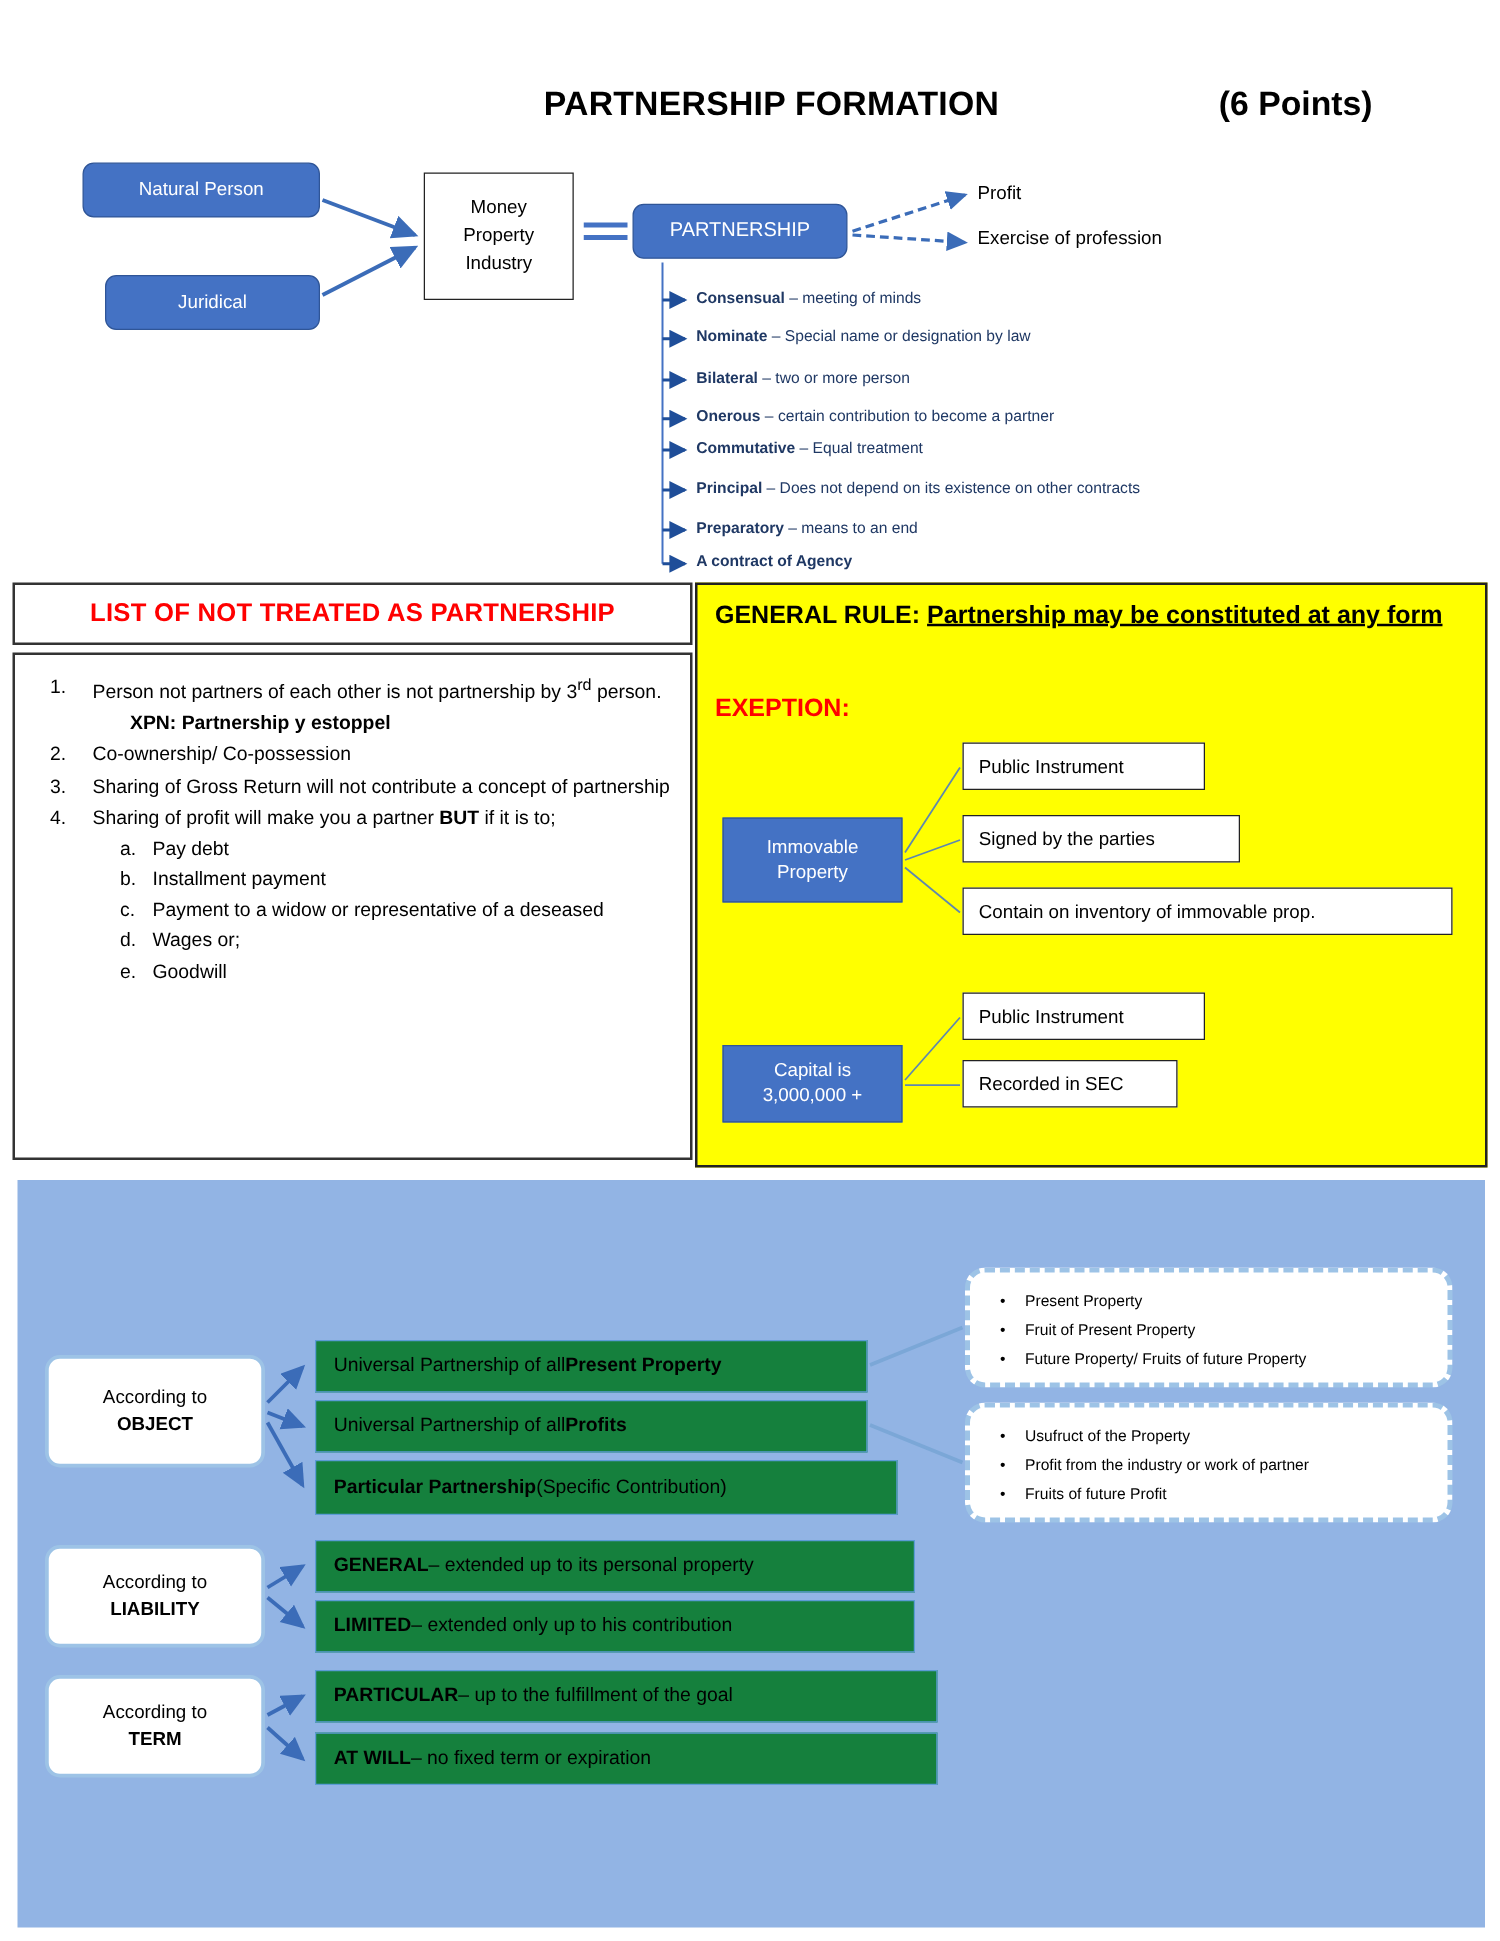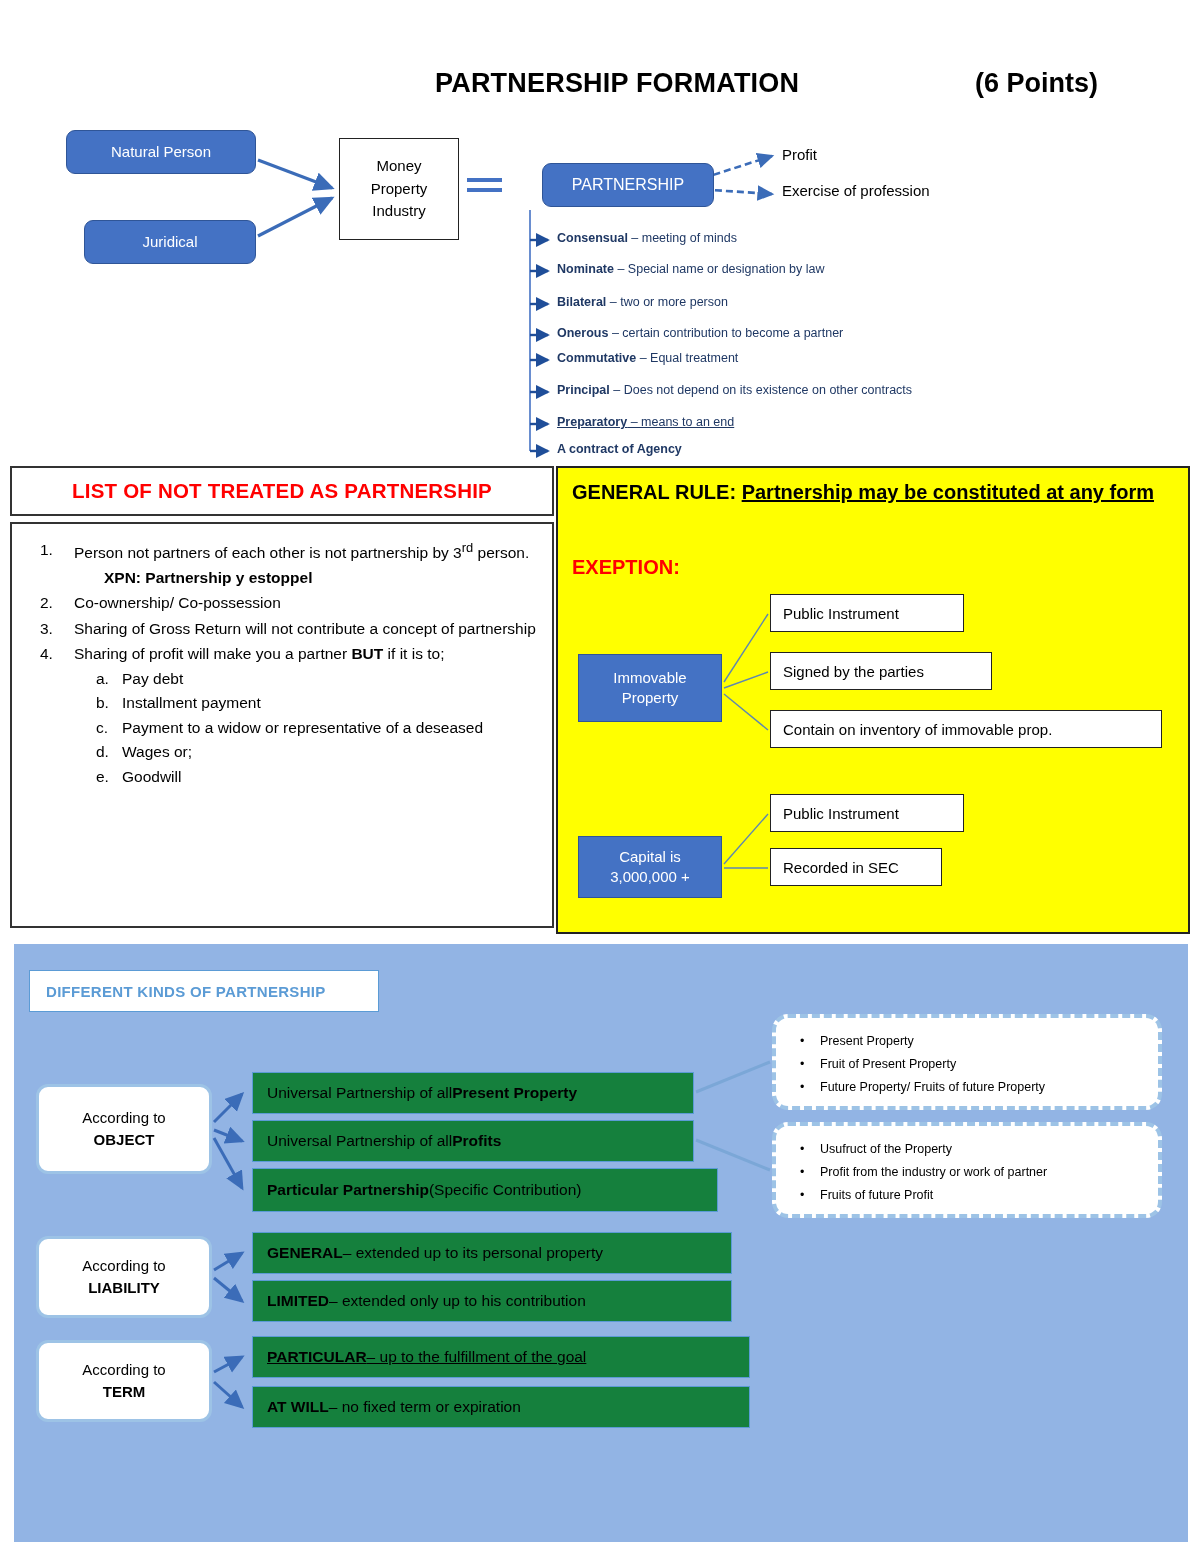--- a/index.html
+++ b/index.html
@@ -26,21 +26,21 @@
 
   
   #top-diagram { top:118px; left:14px; width:1200px; height:345px; }
   .blue-pill {
     position:absolute; background:#4472C4; border:1.5px solid #2F5597;
     border-radius:9px; color:#fff; display:flex; align-items:center;
     justify-content:center; font-size:15px; text-align:center; line-height:1.15;
   }
   #box-natural { left:52px; top:12px; width:190px; height:44px; }
   #box-juridical { left:70px; top:102px; width:172px; height:44px; }
-  #box-partnership { left:492px; top:45px; width:172px; height:44px; font-size:16px;margin-left:36px; }
+  #box-partnership { left:492px; top:45px; width:172px; height:44px; font-size:16px; }
 
   #box-mpi {
     position:absolute; left:325px; top:20px; width:120px; height:102px;
     border:1.5px solid #222; background:#fff;
     display:flex; flex-direction:column; align-items:center; justify-content:center;
     font-size:15px; line-height:1.5;
   }
 
   #svg-top { position:absolute; left:0; top:0; width:1200px; height:345px; }
 
@@ -139,21 +139,21 @@
   .kind-box {
     position:absolute; background:#15803d; border:1.5px solid #5B9BD5;
     display:flex; align-items:center; padding-left:14px;
     font-size:15.5px; white-space:nowrap;
   }
   #k1 { left:238px; top:128px; width:442px; height:42px; }
   #k2 { left:238px; top:176px; width:442px; height:42px; }
   #k3 { left:238px; top:224px; width:466px; height:44px; }
   #k4 { left:238px; top:288px; width:480px; height:42px; }
   #k5 { left:238px; top:336px; width:480px; height:42px; }
-  #k6 { left:238px; top:392px; width:498px; height:42px;text-decoration:underline; }
+  #k6 { left:238px; top:392px; width:498px; height:42px; }
   #k7 { left:238px; top:442px; width:498px; height:42px; }
 
   .callout {
     position:absolute; background:#fff; border:4px dashed #9DC3E6;
     border-radius:16px; padding:12px 10px 10px 18px;
   }
   #co1 { left:758px; top:70px; width:390px; height:96px; }
   #co2 { left:758px; top:178px; width:390px; height:96px; }
   .callout ul { margin:0; padding:0; list-style:none; }
   .callout li {
@@ -229,21 +229,21 @@
   <div class="out-label" id="lbl-profit">Profit</div>
   <div class="out-label" id="lbl-exercise">Exercise of profession</div>
 
   <div id="characteristics-list">
       <div class="char-item" style="top: 114px;"><b>Consensual</b><span> – meeting of minds</span></div>
       <div class="char-item" style="top: 145px;"><b>Nominate</b><span> – Special name or designation by law</span></div>
       <div class="char-item" style="top: 178px;"><b>Bilateral</b><span> – two or more person</span></div>
       <div class="char-item" style="top: 209px;"><b>Onerous</b><span> – certain contribution to become a partner</span></div>
       <div class="char-item" style="top: 234px;"><b>Commutative</b><span> – Equal treatment</span></div>
       <div class="char-item" style="top: 266px;"><b>Principal</b><span> – Does not depend on its existence on other contracts</span></div>
-      <div class="char-item" style="top: 298px; text-decoration: underline;"><b>Preparatory</b><span> – means to an end</span></div>
+      <div class="char-item" style="top: 298px;"><b>Preparatory</b><span> – means to an end</span></div>
       <div class="char-item" style="top: 325px;"><b>A contract of Agency</b></div>
     </div>
 </div>
 
 <div class="abs" id="panel-left">
   <div id="left-head">
     <span id="left-head-text">LIST OF NOT TREATED AS PARTNERSHIP</span>
   </div>
   <div id="left-body">
     <ol class="num-list" id="np-list">
@@ -286,21 +286,20 @@
 
   <div class="yel-blue" id="cap-box">
     <span>Capital is</span>
     <span>3,000,000 +</span>
   </div>
   <div class="yel-white" id="y4">Public Instrument</div>
   <div class="yel-white" id="y5">Recorded in SEC</div>
 </div>
 
 <div class="abs" id="panel-bottom">
-  <div id="bottom-title">DIFFERENT KINDS OF PARTNERSHIP</div>
 
   <svg id="svg-bottom" viewBox="0 0 1174 598">
     <defs>
       <marker id="bah" markerWidth="7" markerHeight="7" refX="5.4" refY="3" orient="auto">
         <path d="M0,0 L6.4,3 L0,6 z" fill="#3B6CB8"></path>
       </marker>
     </defs>
     <path d="M200,178 L228,150" stroke="#3B6CB8" stroke-width="3" fill="none" marker-end="url(#bah)"></path>
     <path d="M200,186 L228,197" stroke="#3B6CB8" stroke-width="3" fill="none" marker-end="url(#bah)"></path>
     <path d="M200,194 L228,244" stroke="#3B6CB8" stroke-width="3" fill="none" marker-end="url(#bah)"></path>

